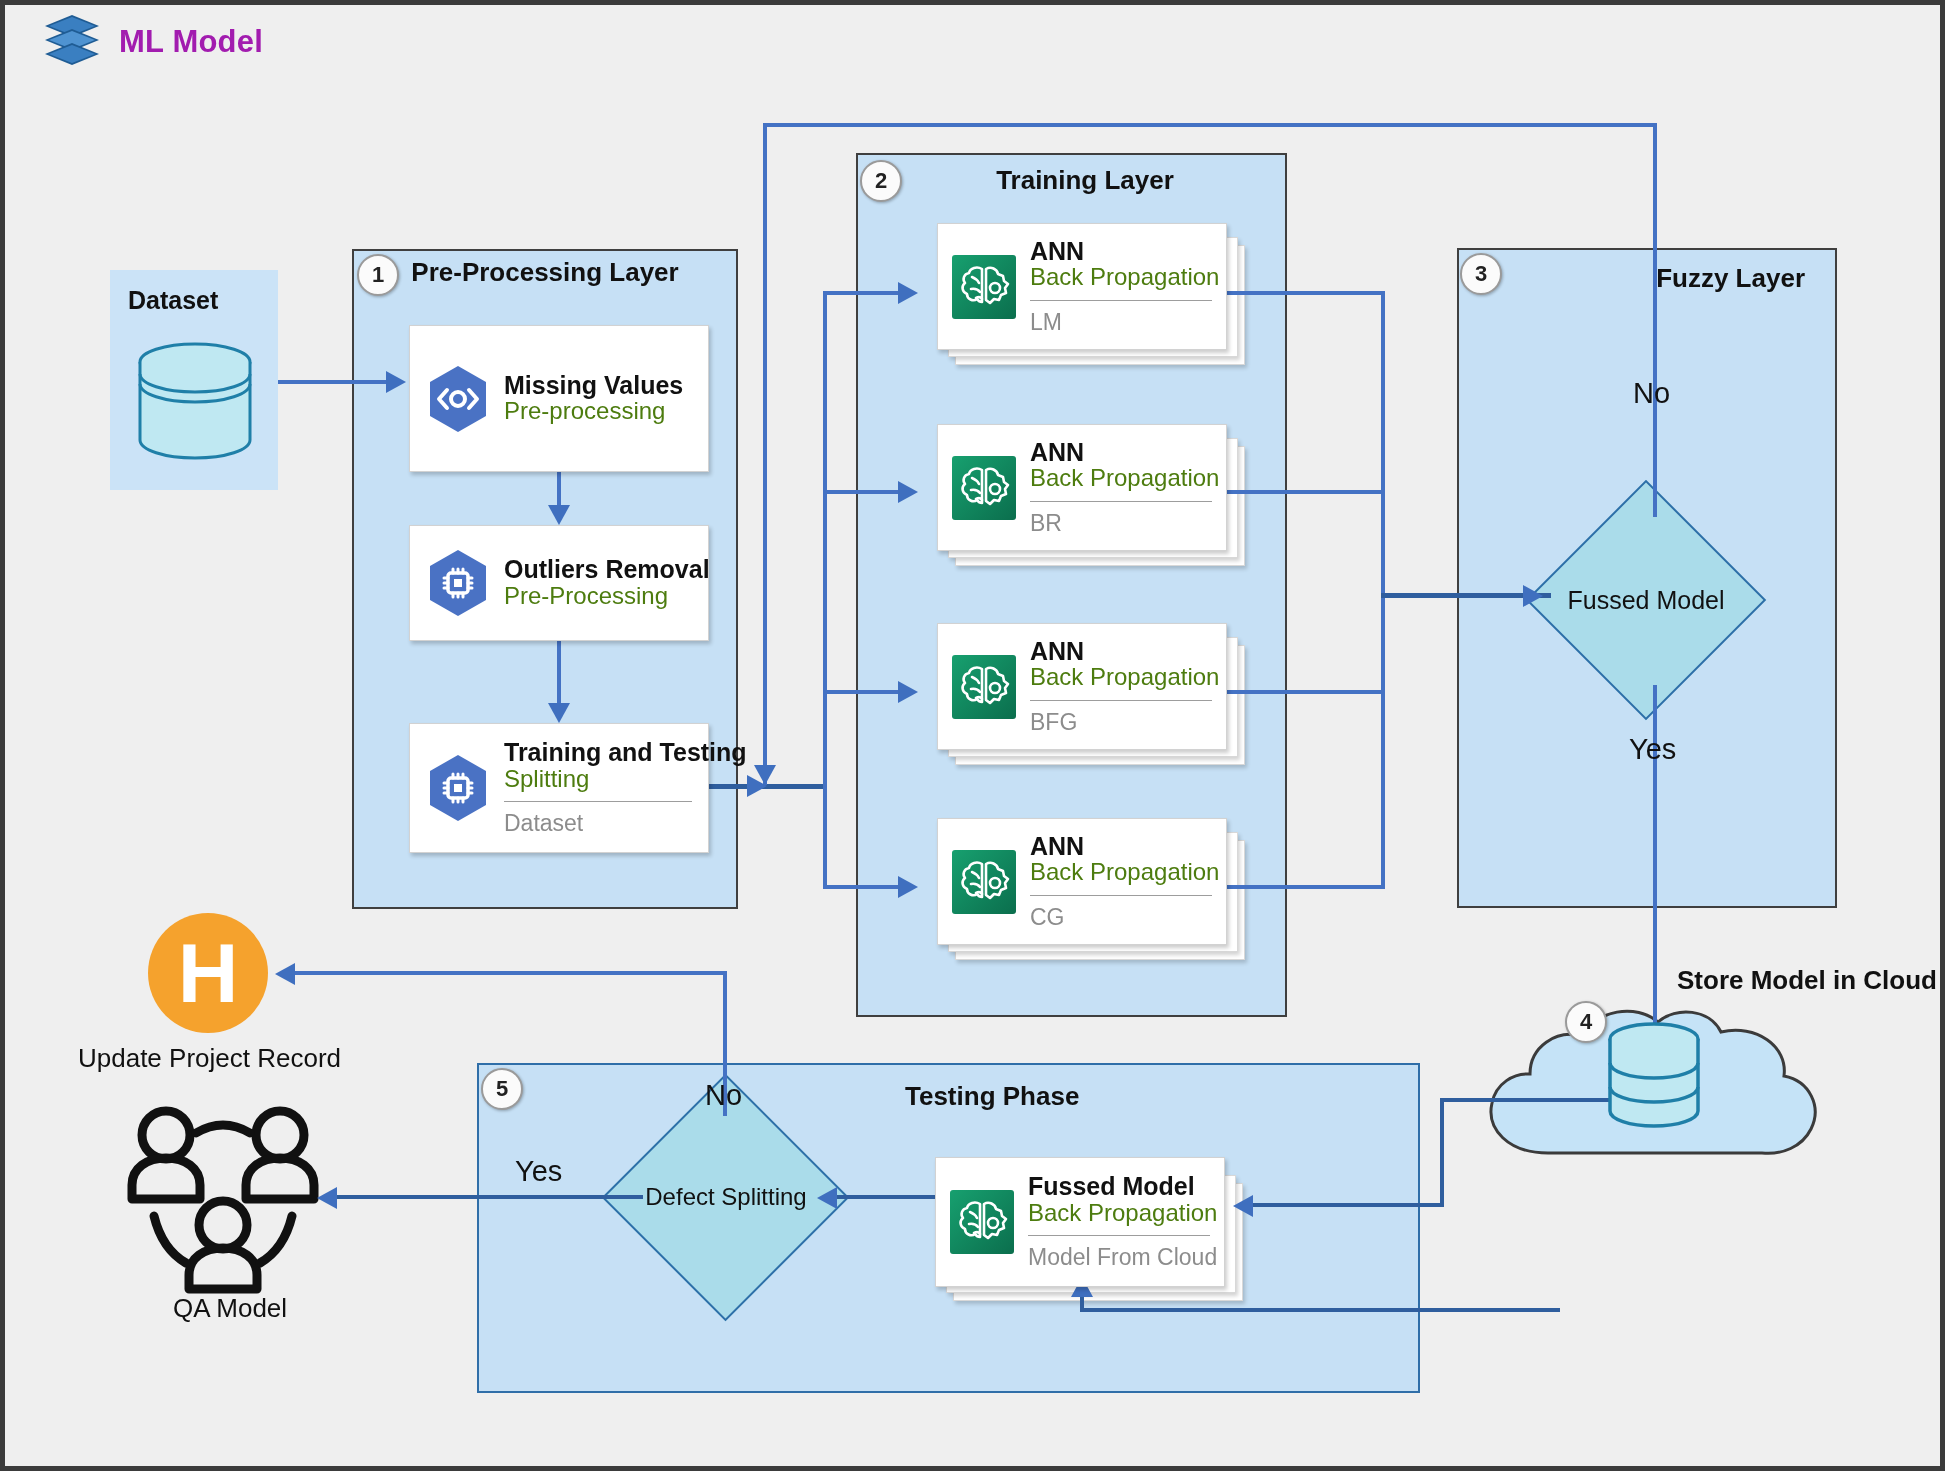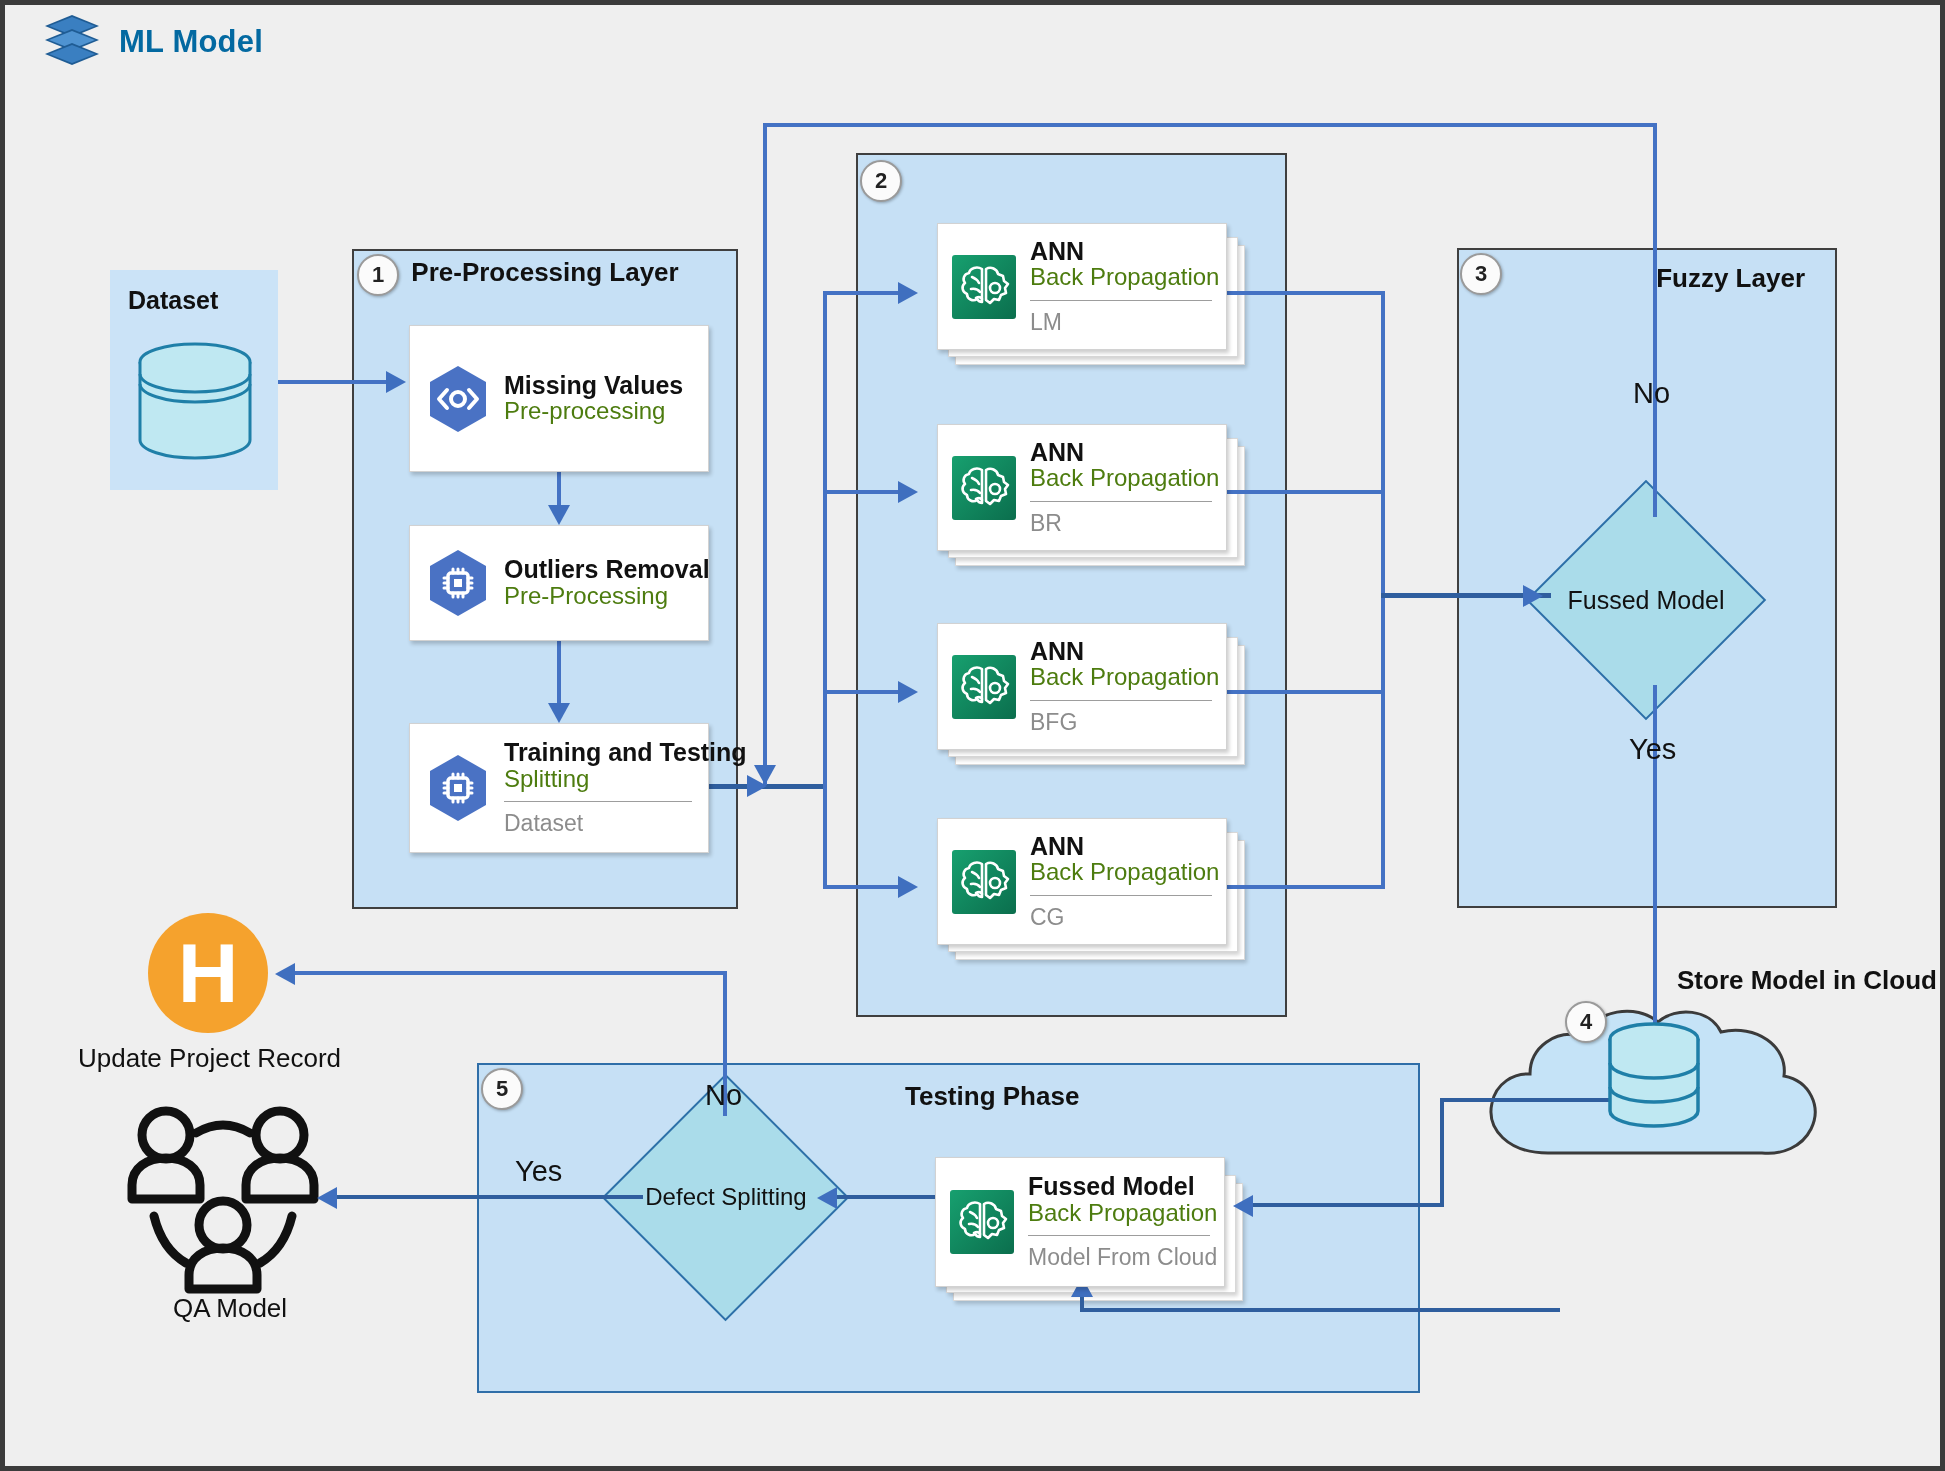--- a/index.html
+++ b/index.html
@@ -9,21 +9,21 @@
     width:1945px;height:1471px;
     background:#efefef;
     border:5px solid #3b3b3b;
     box-sizing:border-box;
     overflow:hidden;
   }
   .abs{position:absolute;box-sizing:border-box;}
 
   
   #title-bar{left:38px;top:8px;display:flex;align-items:center;gap:18px;}
-  #title-bar .ttl{font-size:31px;font-weight:bold;color:#0369a1;letter-spacing:.2px;}
+  #title-bar .ttl{font-size:31px;font-weight:bold;color:#a21caf;letter-spacing:.2px;}
 
   
   .layer-box{background:#c6e0f5;border:2px solid #3f3f3f;}
   .layer-title{font-size:26px;font-weight:bold;color:#111;text-align:center;}
   .badge{
     width:42px;height:42px;border-radius:50%;
     background:#fbfbfb;border:2px solid #9a9a9a;
     display:flex;align-items:center;justify-content:center;
     font-size:22px;font-weight:bold;color:#222;
     box-shadow:1px 1px 3px rgba(0,0,0,.28);
@@ -190,20 +190,21 @@
     <span class="tx">
       <div class="t1">Training and Testing</div>
       <div class="t2">Splitting</div>
       <div class="hr"></div>
       <div class="t3">Dataset</div>
     </span>
   </div>
 
   <div class="abs layer-box" style="left:851px;top:148px;width:431px;height:864px;"></div>
   <div class="abs badge" style="left:855px;top:155px;">2</div>
+  <div class="abs layer-title" style="left:880px;top:160px;width:400px;">Training Layer</div>
 
   <div class="abs stack" style="left:950px;top:240px;width:290px;height:120px;"></div>
   <div class="abs stack" style="left:943px;top:232px;width:290px;height:120px;"></div>
   <div class="abs card" style="left:932px;top:218px;width:290px;height:127px;padding:0 8px 0 14px;">
     <span class="ic">
       <svg class="brain" width="64" height="64" viewBox="0 0 64 64">
         <defs>
             <linearGradient id="g1" x1="0" y1="0" x2="1" y2="1">
           <stop offset="0%" stop-color="#17a06f"></stop>
               <stop offset="100%" stop-color="#0b6e4d"></stop>

